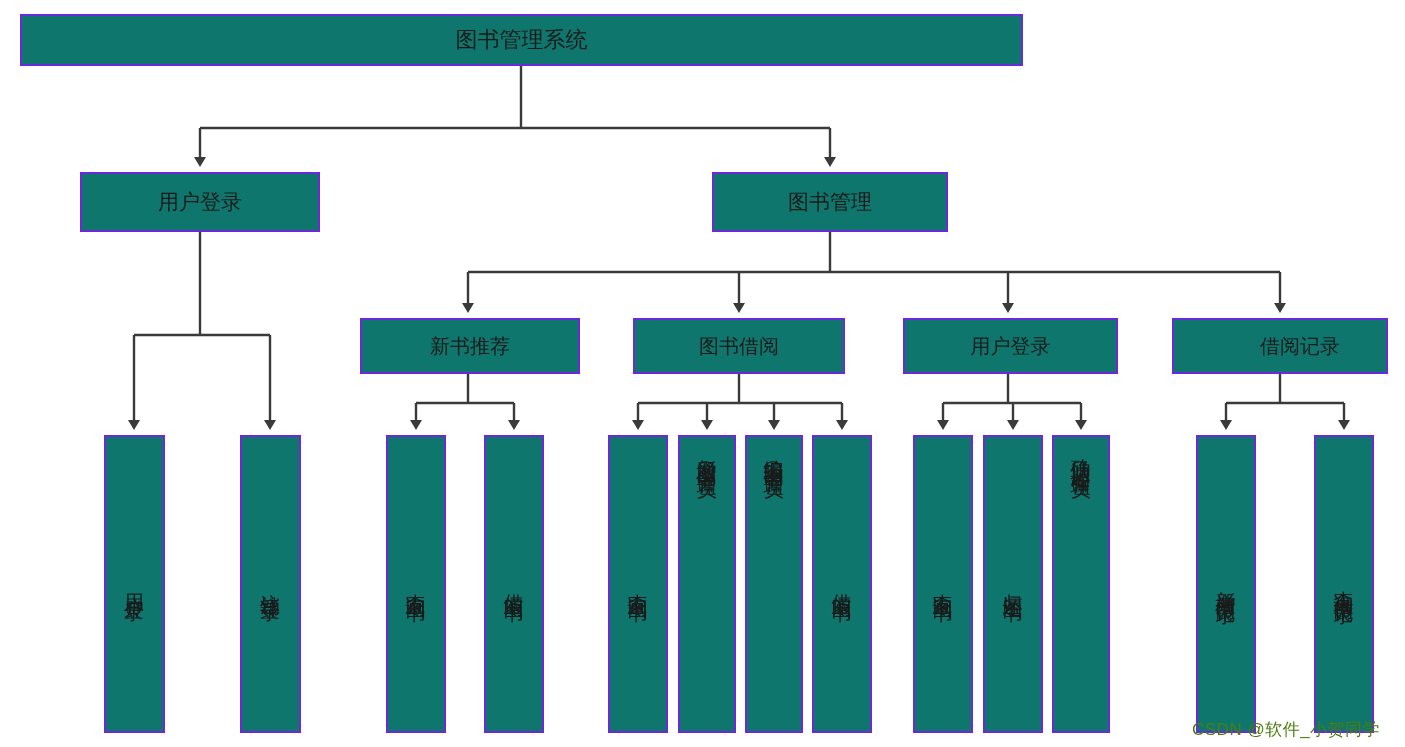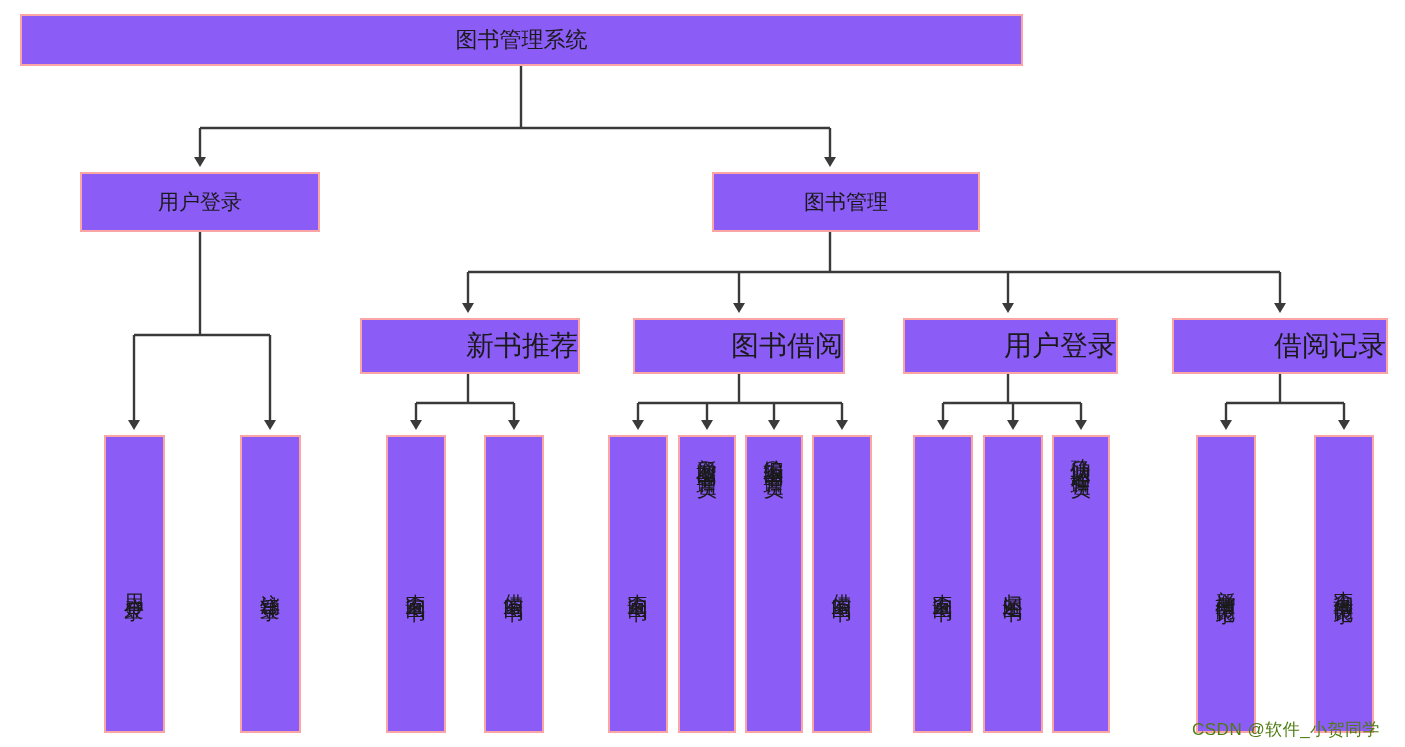--- a/index.html
+++ b/index.html
@@ -21,37 +21,37 @@
     position: absolute;
     left: 0;
     top: 0;
     width: 1405px;
     height: 747px;
     pointer-events: none;
   }
   .node {
     position: absolute;
     box-sizing: border-box;
-    border: 2px solid #fca5a5;
-    background: #8b5cf6;
+    border: 2px solid #6d28d9;
+    background: #0f766e;
     display: flex;
     align-items: center;
     justify-content: center;
     color: #1a1a1a;
   }
   .node-label {
     white-space: nowrap;
     line-height: 1.15;
   }
   
   .node.root { font-size: 22px; }
   
   .node.lvl1 { font-size: 21px; }
   
-  .node.lvl2 { font-size: 28px; justify-content: flex-end; }
+  .node.lvl2 { font-size: 20px; }
   
   .node.leaf {
     align-items: flex-start;
     justify-content: center;
     padding-top: 0;
   }
   .node.leaf .node-label {
     writing-mode: vertical-rl;
     text-orientation: upright;
     font-size: 20px;
@@ -131,21 +131,21 @@
     </g>
   </svg>
 
   <div class="node root" style="left:20px; top:14px; width:1003px; height:52px;">
     <span class="node-label">图书管理系统</span>
   </div>
 
   <div class="node lvl1" style="left:80px; top:172px; width:240px; height:60px;">
     <span class="node-label">用户登录</span>
   </div>
-  <div class="node lvl1" style="left:712px; top:172px; width:268px; height:60px;">
+  <div class="node lvl1" style="left:712px; top:172px; width:236px; height:60px;">
     <span class="node-label">图书管理</span>
   </div>
 
   <div class="node lvl2" style="left:360px; top:318px; width:220px; height:56px;">
     <span class="node-label">新书推荐</span>
   </div>
   <div class="node lvl2" style="left:633px; top:318px; width:212px; height:56px;">
     <span class="node-label">图书借阅</span>
   </div>
   <div class="node lvl2" style="left:903px; top:318px; width:215px; height:56px;">

